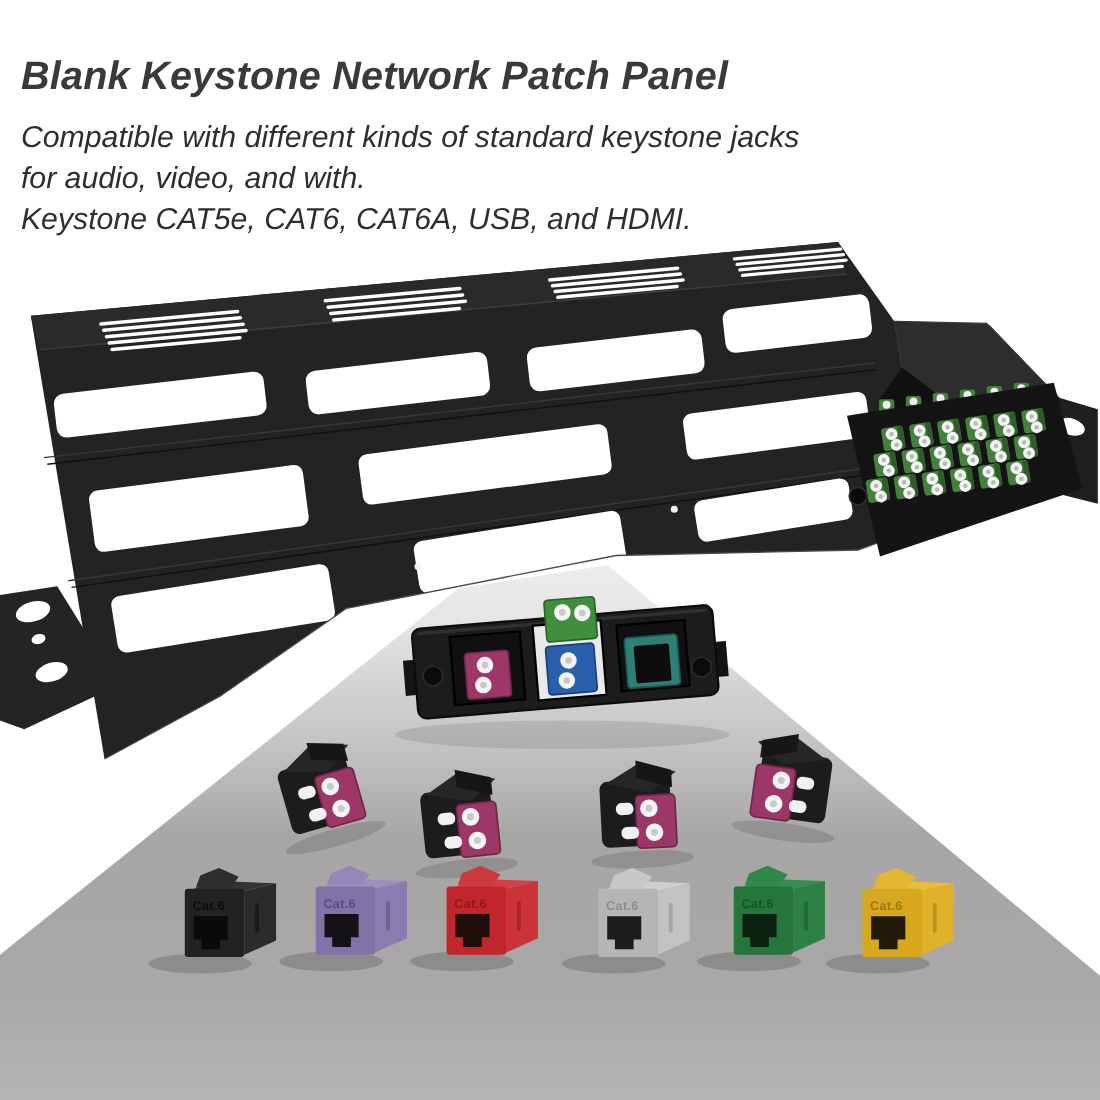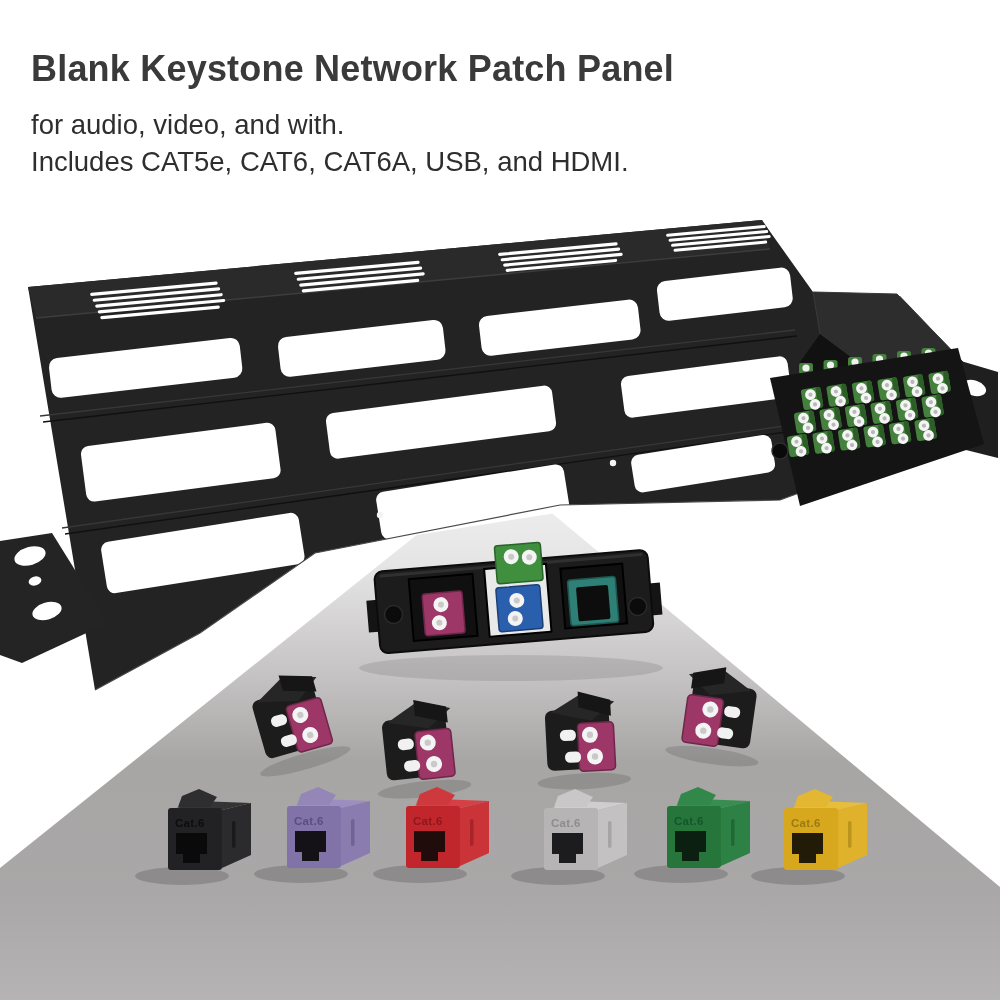--- a/index.html
+++ b/index.html
@@ -1,30 +1,31 @@
 <!DOCTYPE html>
 <html><head>
 <meta charset="utf-8">
 <style>
   html,body{margin:0;padding:0;background:#ffffff;}
   body{width:1000px;height:1000px;overflow:hidden;position:relative;
        font-family:"Liberation Sans","DejaVu Sans",sans-serif;}
-  .header{position:absolute;left:31px;top:48px;width:920px;}
+  .header{position:absolute;left:19px;top:48px;width:920px;font-style:italic;}
   .title{font-size:36px;font-weight:bold;color:#3a3a3a;letter-spacing:0.2px;margin:0 0 16px 0;}
   .desc{font-size:27.5px;color:#2e2e2e;line-height:37px;margin:0;}
   .scene{position:absolute;left:0;top:0;width:1000px;height:1000px;}
   svg text.catlabel{font-family:"Liberation Sans","DejaVu Sans",sans-serif;font-size:11.5px;font-weight:bold;letter-spacing:0.3px;}
 </style>
 </head>
 <body>
 
 <div class="header">
   <h1 class="title">Blank Keystone Network Patch Panel</h1>
+  <p class="desc">Compatible with different kinds of standard keystone jacks</p>
   <p class="desc">for audio, video, and with.</p>
-  <p class="desc">Includes CAT5e, CAT6, CAT6A, USB, and HDMI.</p>
+  <p class="desc">Keystone CAT5e, CAT6, CAT6A, USB, and HDMI.</p>
 </div>
 
 <svg class="scene" viewBox="0 0 1000 1000">
   <defs>
     <linearGradient id="spot" x1="0" y1="469" x2="0" y2="1000" gradientUnits="userSpaceOnUse">
       <stop offset="0" stop-color="#f2f2f2"></stop>
       <stop offset="0.18" stop-color="#e6e5e5"></stop>
       <stop offset="0.38" stop-color="#c6c4c4"></stop>
       <stop offset="0.55" stop-color="#a8a5a5"></stop>
       <stop offset="0.80" stop-color="#a9a7a7"></stop>

